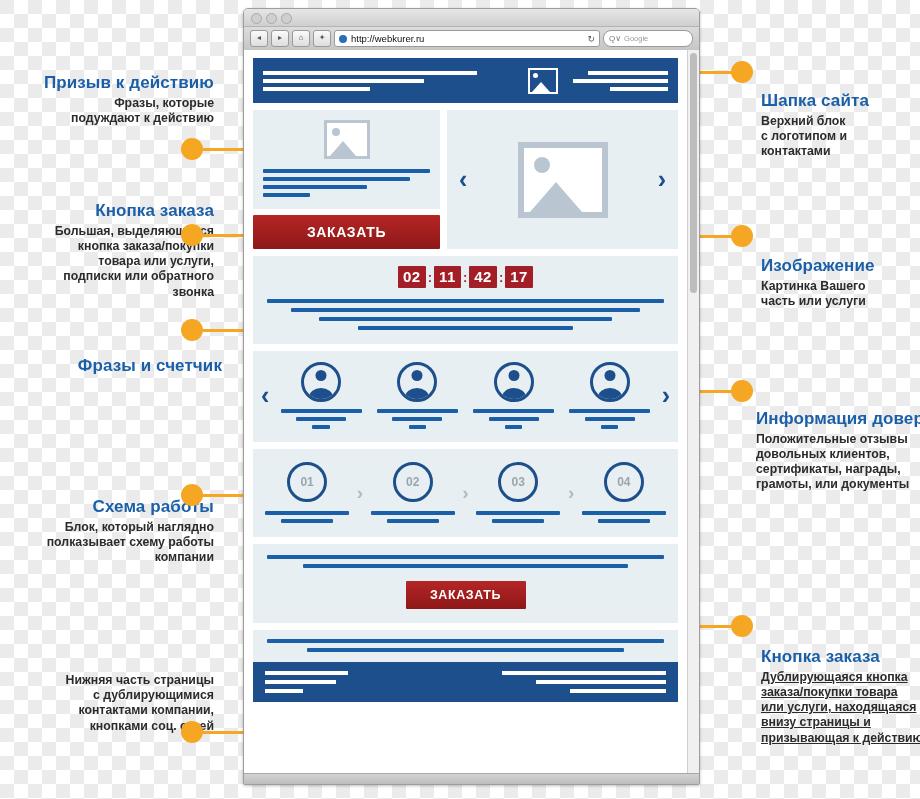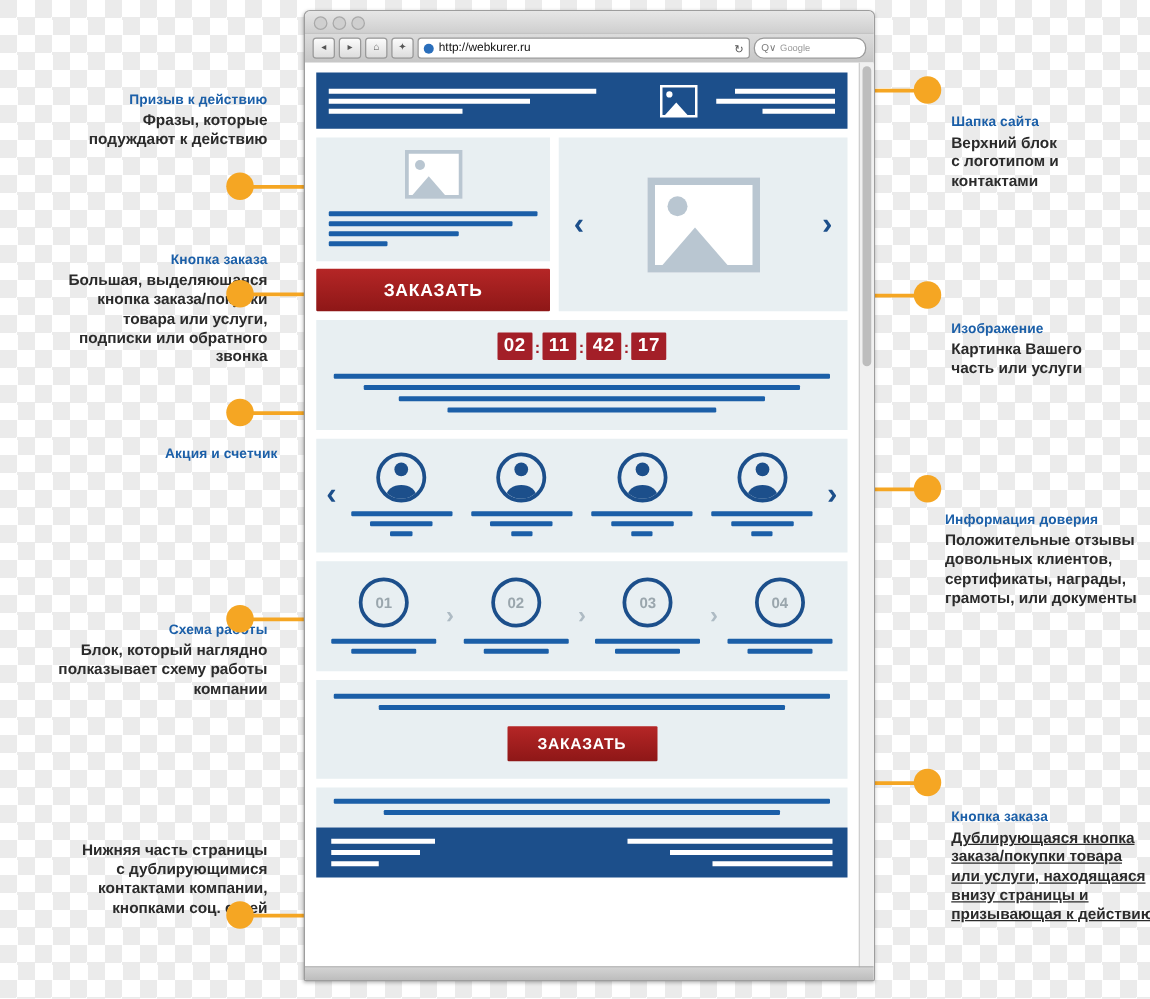--- a/index.html
+++ b/index.html
@@ -6,21 +6,21 @@
   body{
     width:920px;height:799px;position:relative;overflow:hidden;
     font-family:"Liberation Sans", sans-serif;
     background:
       repeating-conic-gradient(#ffffff 0% 25%, #ebebeb 0% 50%) 0 0/28px 28px;
   }
 
   
   .ann{position:absolute;color:#231f20;}
   .ann .ttl{
-    color:#1b5fa8;font-weight:bold;font-size:11px;line-height:1.1;
+    color:#1b5fa8;font-weight:bold;font-size:17px;line-height:1.1;
     margin:0 0 3px 0;letter-spacing:.1px;
   }
   .ann .body{font-size:12.3px;line-height:1.24;font-weight:bold;color:#2b2b2b;}
   .ann.left{text-align:right;}
   .ann.right{text-align:left;margin-left:38px;}
 
   
   .lead{position:absolute;height:3px;background:#f5a623;}
   .dot{position:absolute;width:22px;height:22px;border-radius:50%;background:#f5a623;}
 
@@ -184,21 +184,21 @@
 </div>
 <div class="ann left" style="left:0;top:202px;width:214px;">
   <div class="ttl">Кнопка заказа</div>
   <div class="body" style="white-space: pre-line;">Большая, выделяющаяся
 кнопка заказа/покупки
 товара или услуги,
 подписки или обратного
 звонка</div>
 </div>
 <div class="ann left" style="left:0;top:357px;width:222px;">
-  <div class="ttl">Акция и счетчик</div>
+  <div class="ttl">Фразы и счетчик</div>
 </div>
 <div class="ann left" style="left:0;top:498px;width:214px;">
   <div class="ttl">Схема работы</div>
   <div class="body" style="white-space: pre-line; padding-left: 44px;">Блок, который наглядно
 полказывает схему работы
 компании</div>
 </div>
 <div class="ann left" style="left:0;top:673px;width:214px;">
   <div class="body" style="white-space: pre-line;">Нижняя часть страницы
 с дублирующимися

